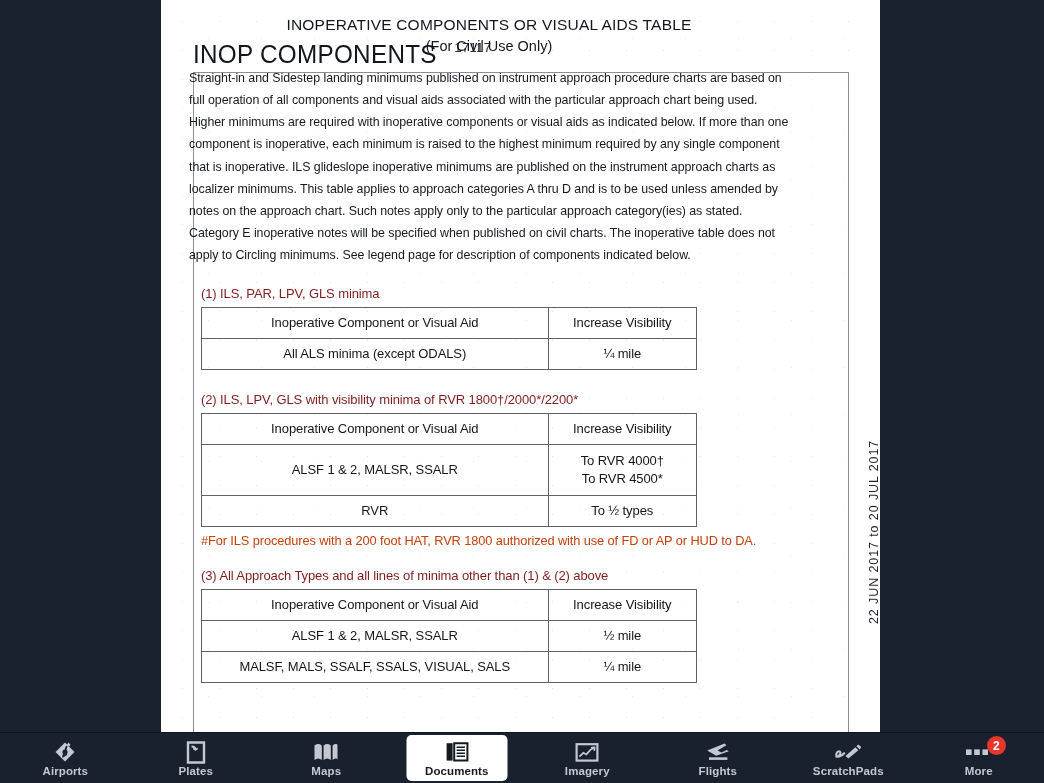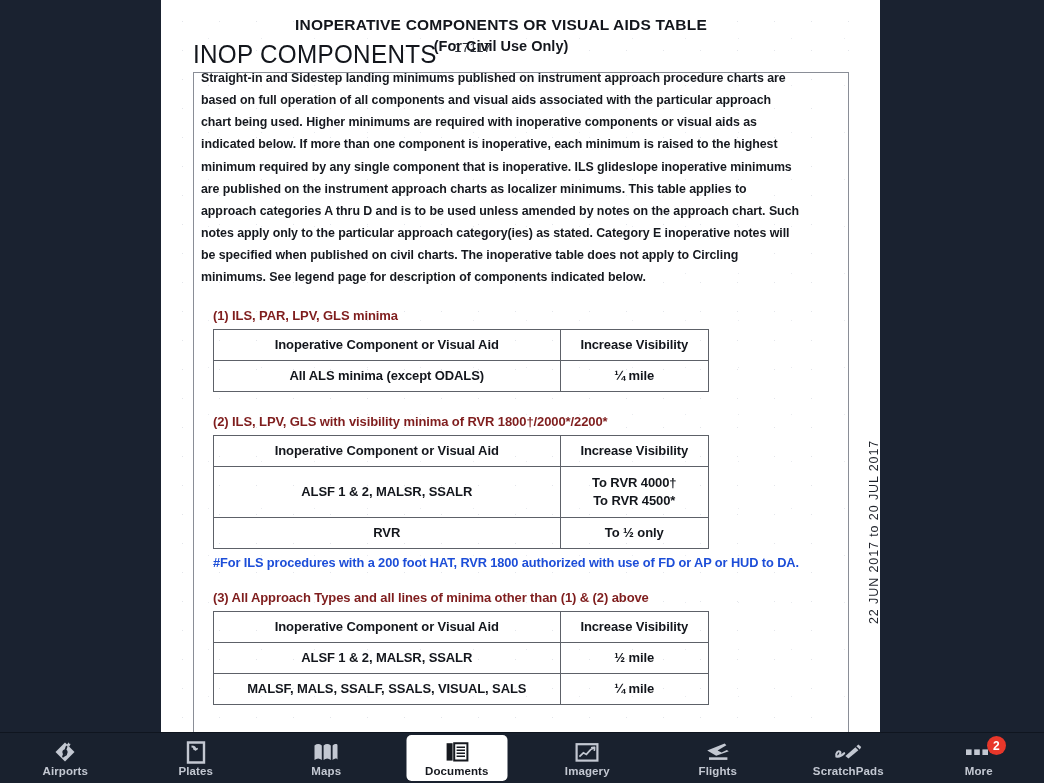--- a/index.html
+++ b/index.html
@@ -88,25 +88,24 @@
   #side-date-right {
     left: 706px;
     top: 624px;
     transform: rotate(-90deg);
     transform-origin: left top;
   }
 
   
   #doc-body {
     position: absolute;
-    left: 12px;
+    left: 0;
     top: 0;
     width: 656px;
     padding: 14px 28px 0 28px;
-    font-weight: bold;
   }
 
   #table-heading {
     text-align: center;
     font-size: 15.5px;
     letter-spacing: .2px;
     color: #13161c;
     line-height: 1.45;
     font-stretch: condensed;
   }
@@ -131,21 +130,21 @@
     color: #7f1d1d;
     margin: 20px 0 6px 12px;
     letter-spacing: -.1px;
   }
   .section-label.s2 { margin-top: 22px; }
   .section-label.s3 { margin-top: 18px; }
 
   .note-text {
     font-size: 12.8px;
     line-height: 1.42;
-    color: #1d4ed8;
+    color: #c2410c;
     margin: 5px 0 0 12px;
     letter-spacing: -.1px;
   }
 
   
   .inop-table {
     margin-left: 12px;
     width: 496px;
     border-collapse: collapse;
     table-layout: fixed;
@@ -306,21 +305,21 @@
         </tr>
         <tr>
           <td class="tall">ALSF 1 &amp; 2, MALSR, SSALR</td>
           <td class="tall">
             <span>To RVR 4000†</span><br>
             <span>To RVR 4500*</span>
           </td>
         </tr>
         <tr>
           <td>RVR</td>
-          <td>To ½ only</td>
+          <td>To ½ types</td>
         </tr>
       </tbody>
     </table>
     <p class="note-text">#For ILS procedures with a 200 foot HAT, RVR 1800 authorized with use of FD or AP or HUD to DA.</p>
 
     <div class="section-label s3">(3) All Approach Types and all lines of minima other than (1) &amp; (2) above</div>
     <table class="inop-table">
       <colgroup>
           <col class="c1">
           <col class="c2">

